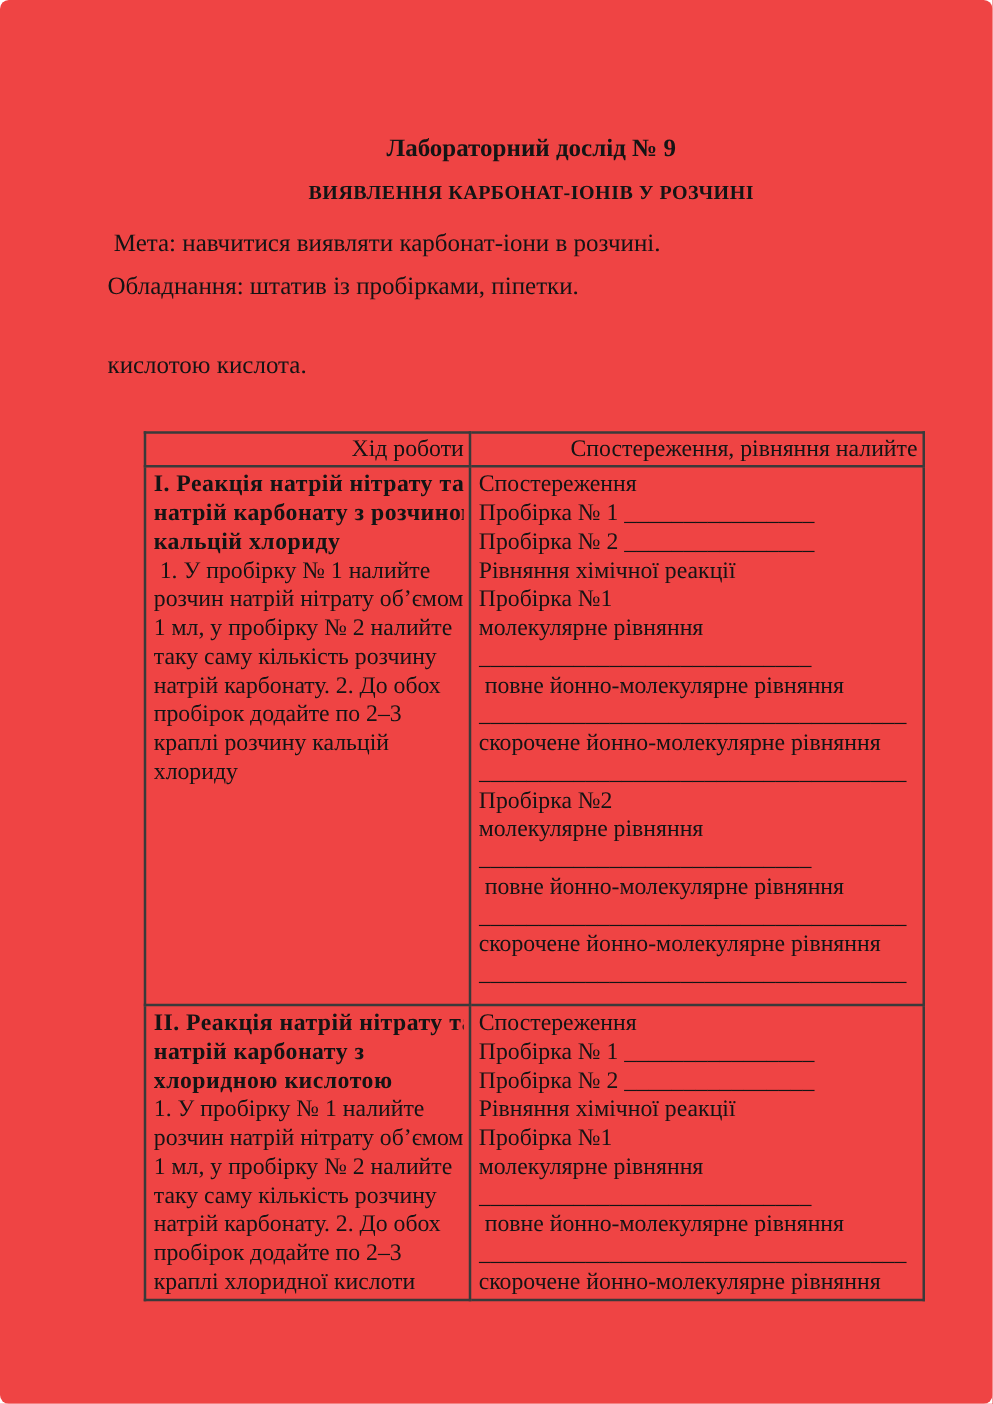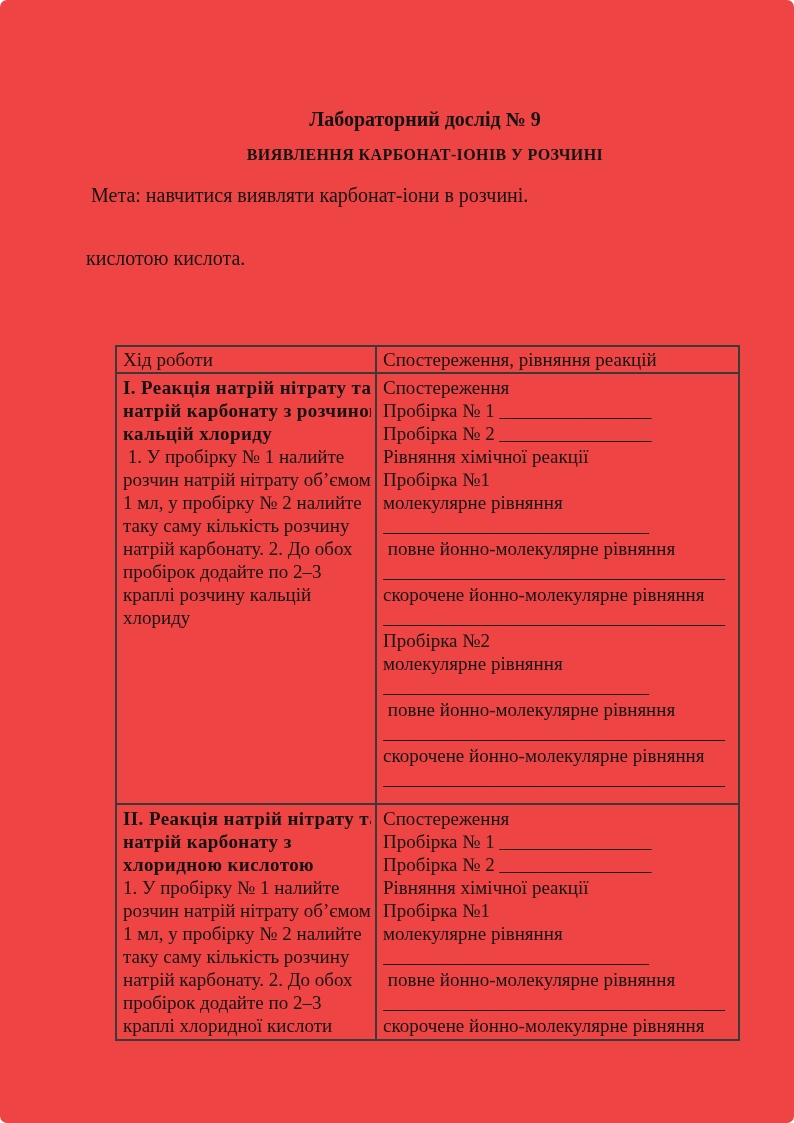--- a/index.html
+++ b/index.html
@@ -30,53 +30,54 @@
     position: absolute; left: 115px; top: 345px; width: 623px;
     border-collapse: collapse; table-layout: fixed;
   }
   .lab-table th, .lab-table td {
     border: 2px solid #3a3a3a;
     vertical-align: top; text-align: left;
     font-size: 19px; font-weight: normal;
     padding: 2px 4px 2px 6px;
   }
   .lab-table thead tr { height: 27px; }
-  .lab-table th { line-height: 21px; }
+  .lab-table th { line-height: 21px; text-align: right; }
   .row-1 { height: 431px; padding-left: 44px; }
   .row-2 { height: 228px; }
 
   .cell-line {
     white-space: pre;
     line-height: 23px; height: 23px;
     overflow-x: clip;
   }
   .cell-line.b { font-weight: bold; letter-spacing: 0.4px; }
 </style>
 </head>
 <body>
 
 <div class="doc">
 
   <div class="title">Лабораторний дослід № 9</div>
   <div class="subtitle">ВИЯВЛЕННЯ КАРБОНАТ-ІОНІВ У РОЗЧИНІ</div>
 
   <div class="intro">
     <p class="para"> Мета: навчитися виявляти карбонат-іони в розчині.</p>
+    <p class="para">Обладнання: штатив із пробірками, піпетки.</p>
     <p class="para"><br><span>кислотою кислота.</span></p>
   </div>
 
   <table class="lab-table">
     <colgroup>
       <col style="width:260px">
       <col style="width:363px">
     </colgroup>
     <thead>
       <tr>
         <th>Хід роботи</th>
-        <th>Спостереження, рівняння реакцій</th>
+        <th>Спостереження, рівняння налийте</th>
       </tr>
     </thead>
     <tbody>
       <tr class="row-1">
         <td>
 
             <div class="cell-line b">I. Реакція натрій нітрату та</div>
 
             <div class="cell-line b">натрій карбонату з розчином</div>
 

